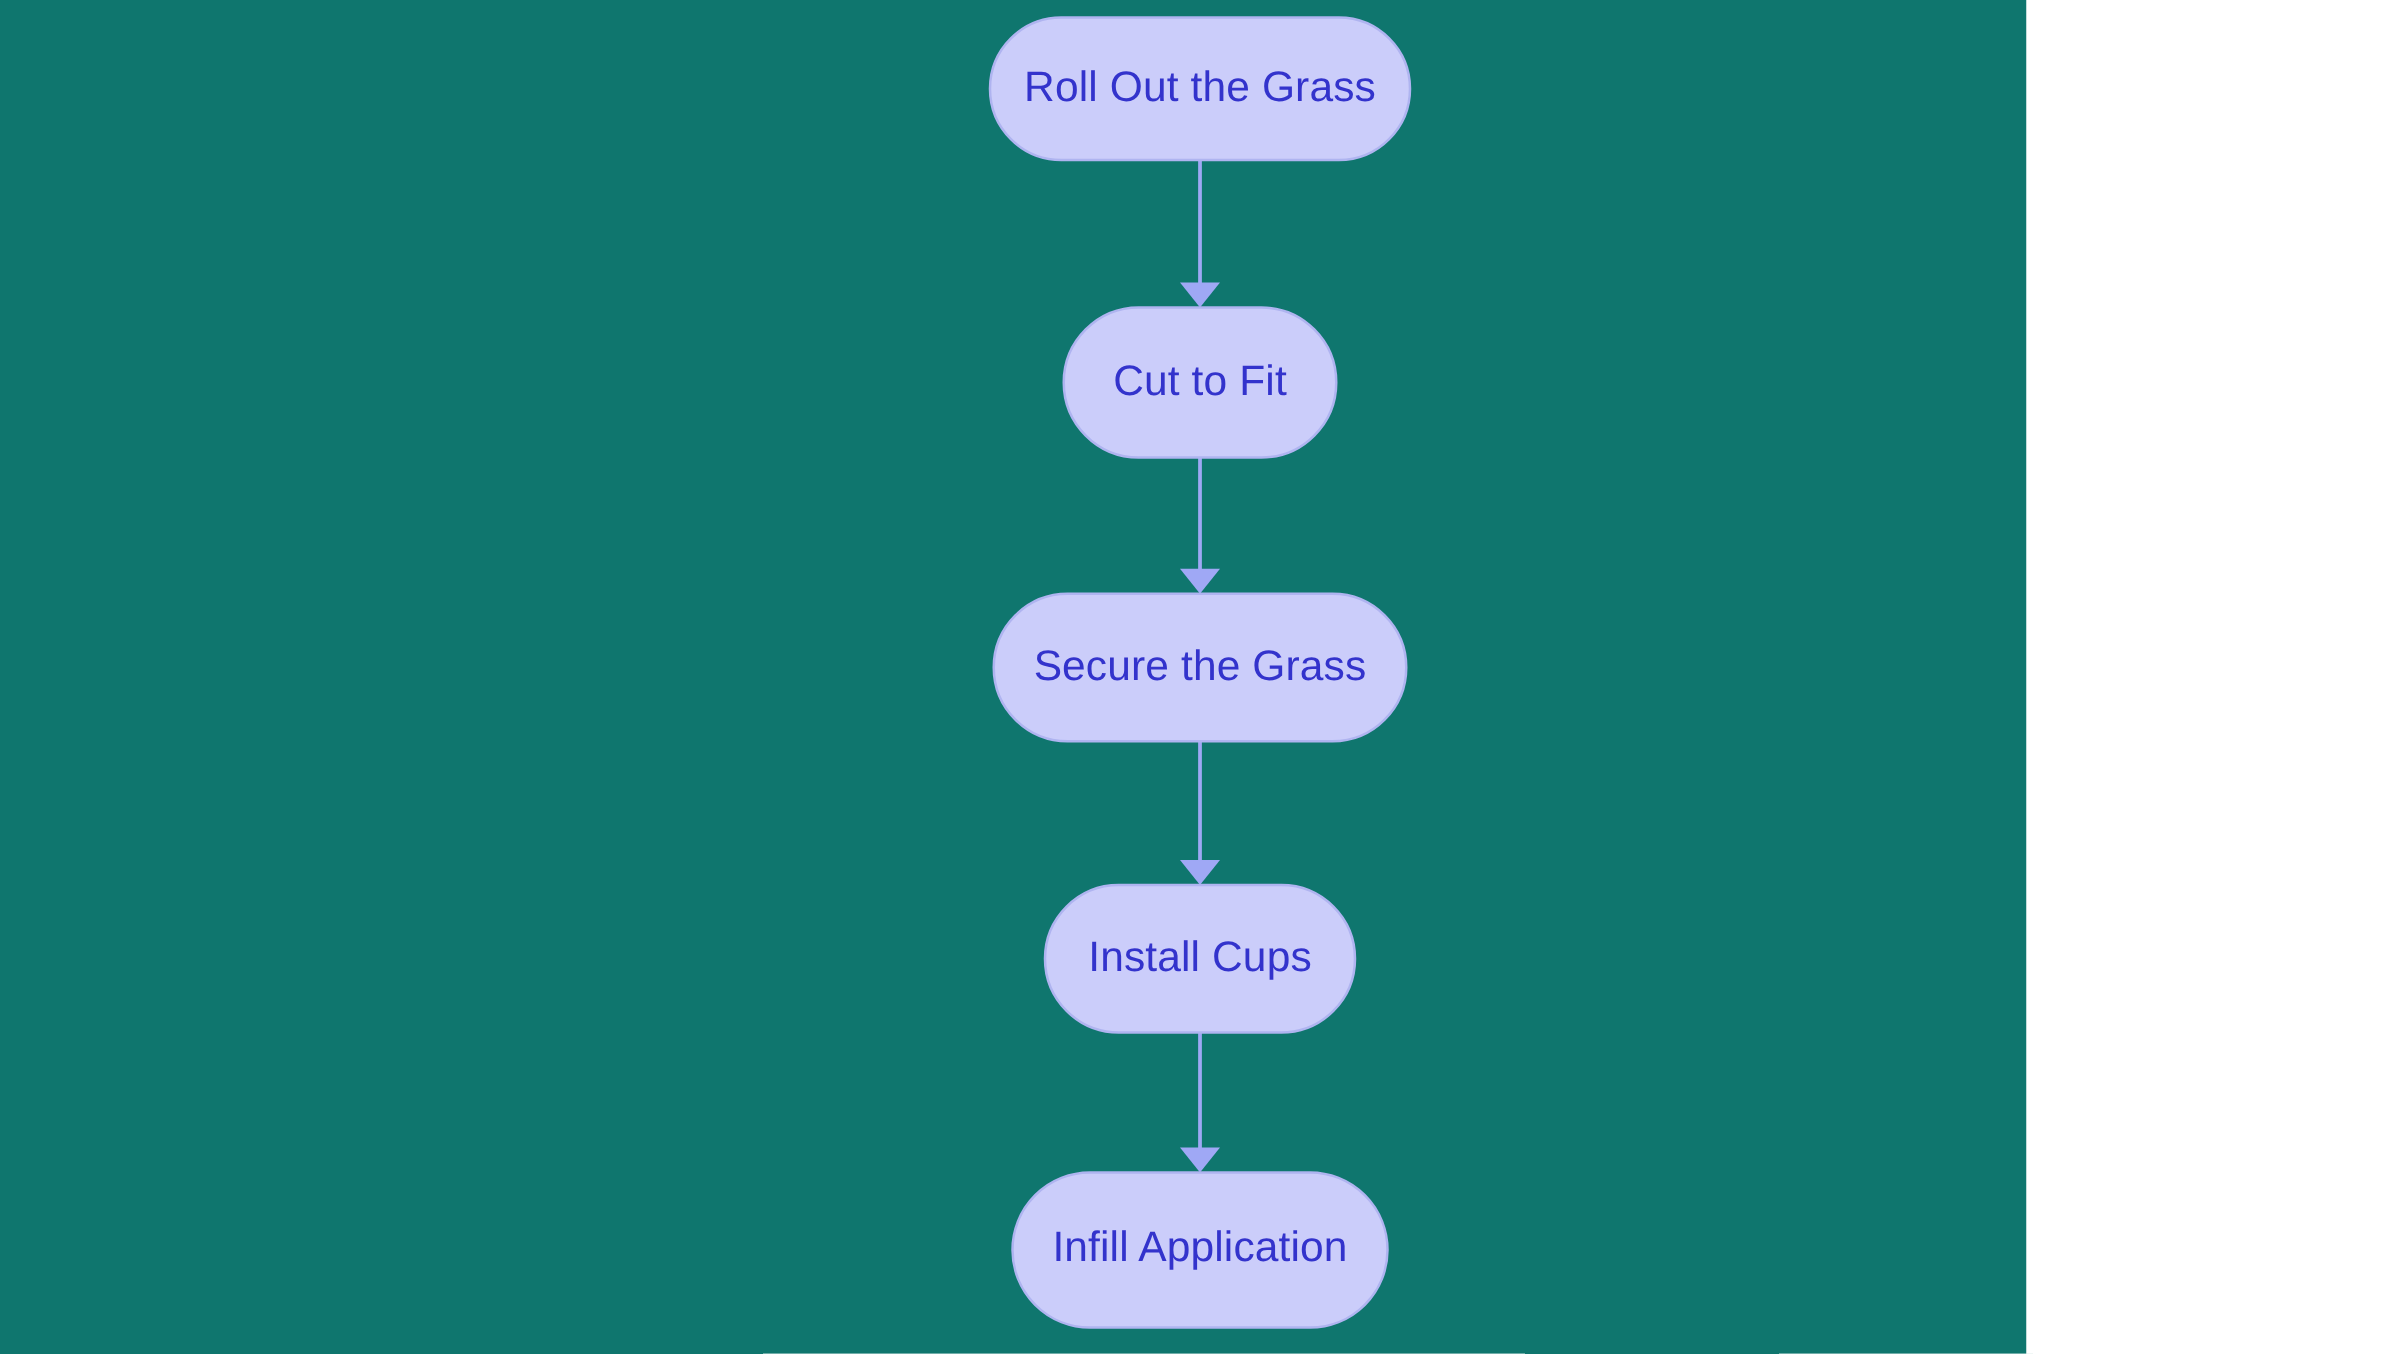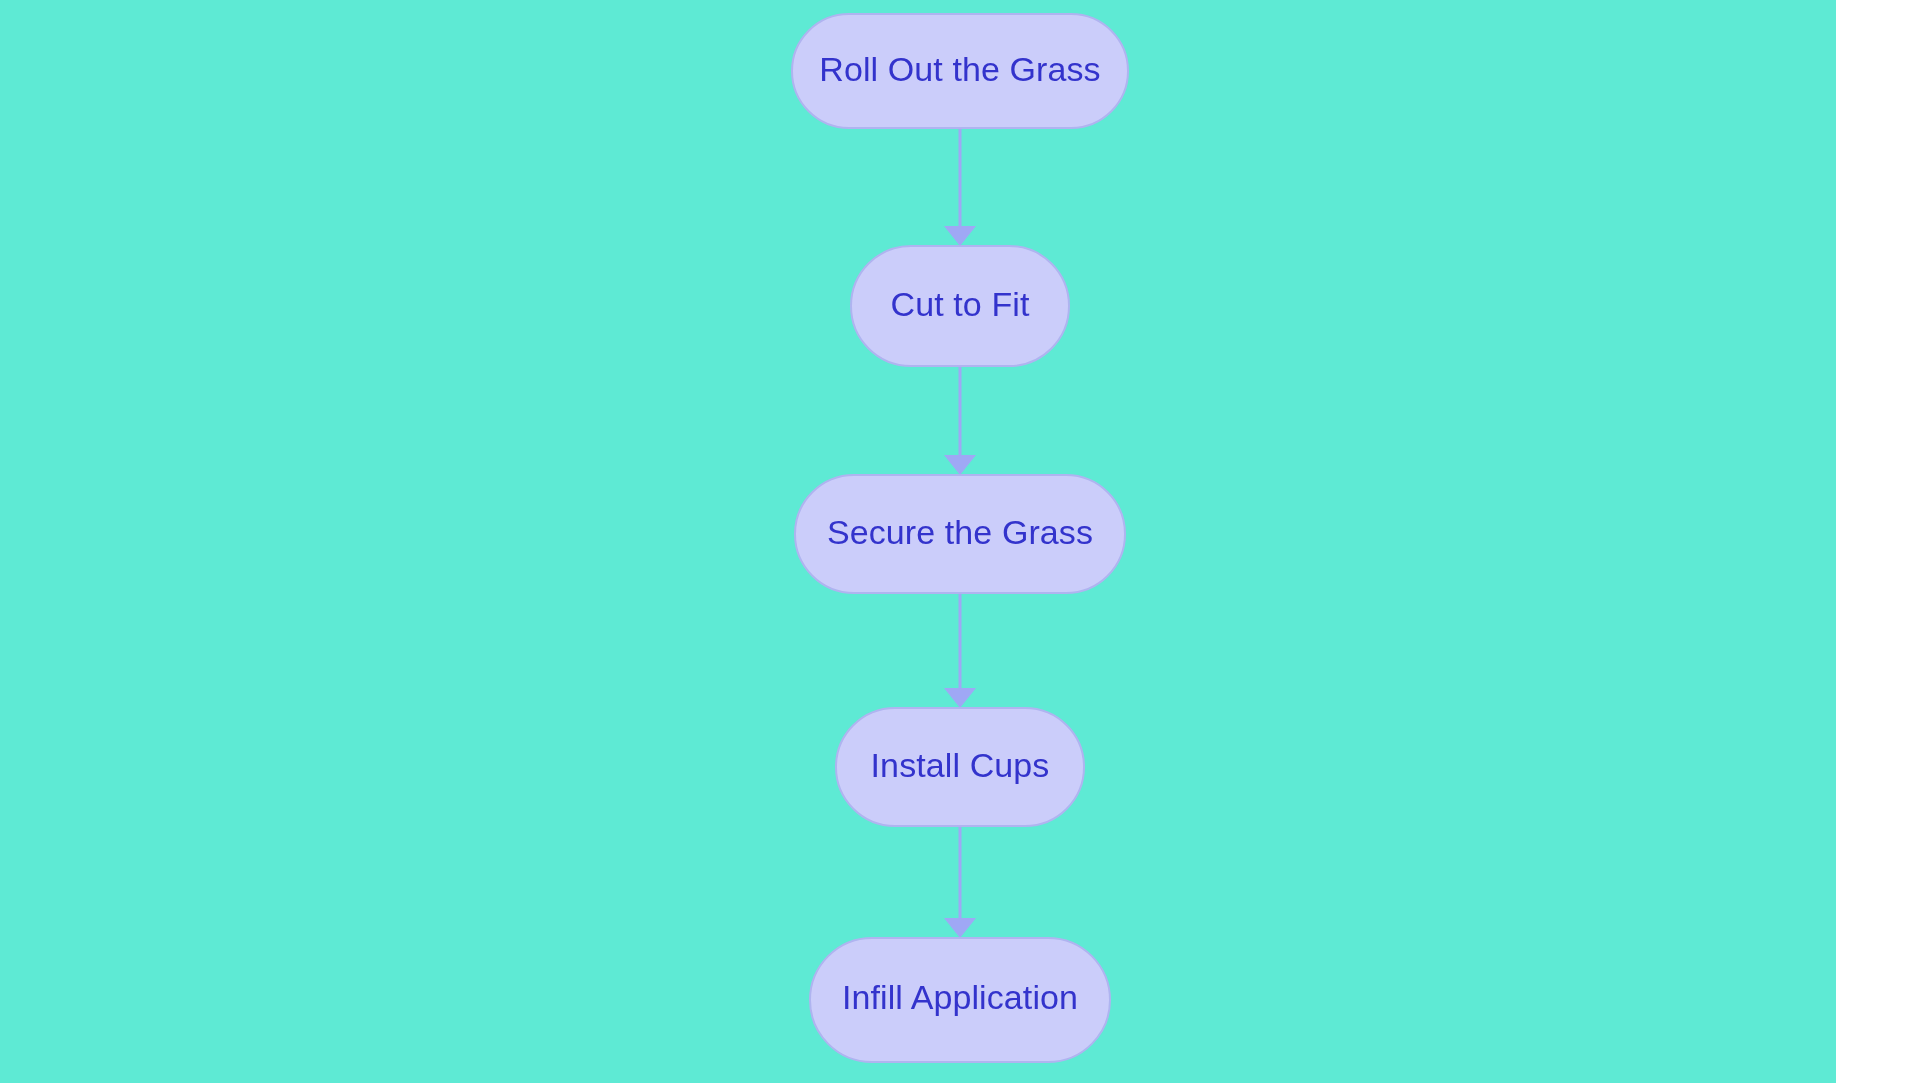--- a/index.html
+++ b/index.html
@@ -7,23 +7,23 @@
     margin: 0;
     padding: 0;
     background: #ffffff;
   }
   body {
     font-family: "Liberation Sans", sans-serif;
     -webkit-font-smoothing: antialiased;
   }
   #canvas {
     position: relative;
-    width: 1836px;
+    width: 1621px;
     height: 1083px;
-    background: #5eead4;
+    background: #0f766e;
     overflow: hidden;
   }
   #flow-svg {
     position: absolute;
     left: 0;
     top: 0;
     width: 1920px;
     height: 1083px;
     display: block;
   }

